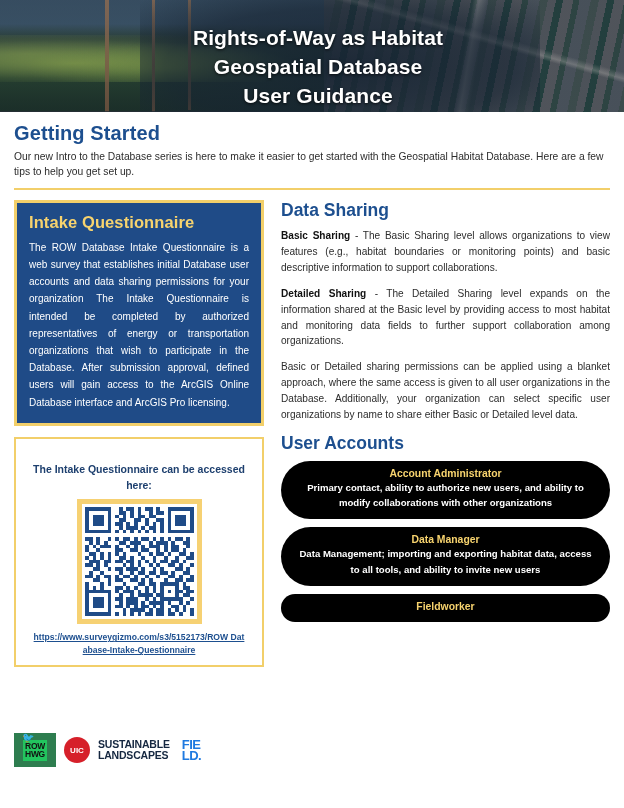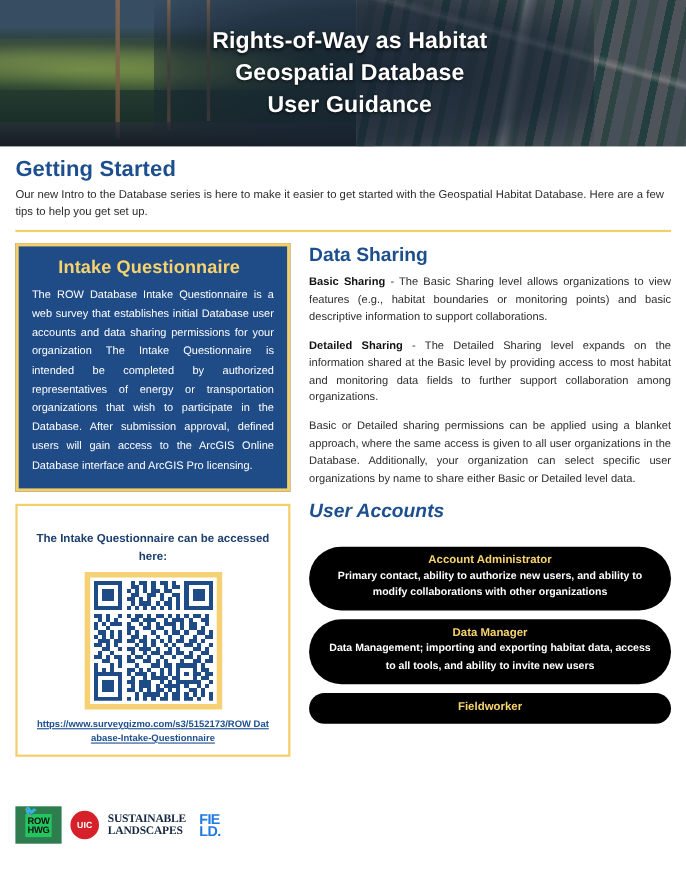--- a/index.html
+++ b/index.html
@@ -16,21 +16,21 @@
     position: relative;
     width: 624px;
     height: 808px;
     background: #ffffff;
   }
 
   
   .hero {
     position: relative;
     width: 624px;
-    height: 133px;
+    height: 112px;
     overflow: hidden;
     background: #1b2b3a;
   }
   .hero-left-photo {
     position: absolute;
     left: 0; top: 0;
     width: 340px; height: 133px;
     background:
       linear-gradient(to bottom, rgba(24,38,55,0.55) 0%, rgba(18,30,45,0.55) 100%),
       linear-gradient(to bottom,
@@ -151,21 +151,20 @@
     background: #1f4b87;
     border: 3px solid #f2cf6a;
     padding: 10px 12px 12px 12px;
   }
   .intake-title {
     color: #f7d36e;
     font-size: 16.5px;
     font-weight: bold;
     margin-bottom: 7px;
     letter-spacing: .1px;
-    margin-left: 24px;
   }
   .intake-body {
     color: #ffffff;
     font-size: 10px;
     line-height: 1.72;
     text-align: justify;
   }
 
   
   .qr-box {
@@ -211,21 +210,21 @@
   }
   .rt-para {
     color: #2c2c2c;
     font-size: 10.1px;
     line-height: 1.58;
     text-align: justify;
     margin-bottom: 10px;
   }
   .rt-para b { font-weight: bold; color: #111; }
 
-  .accounts-head { margin-top: 4px; margin-bottom: 22px; font-style: italic; }
+  .accounts-head { margin-top: 4px; margin-bottom: 7px; }
 
   .pill {
     background: #000000;
     border-radius: 40px;
     padding: 7px 18px 9px 18px;
     text-align: center;
     margin-bottom: 8px;
   }
   .pill-title {
     color: #f7d36e;
@@ -279,21 +278,20 @@
     font-size: 8px;
     font-weight: bold;
     display: flex; align-items: center; justify-content: center;
   }
   .logo-sl {
     color: #152740;
     font-size: 10.5px;
     font-weight: bold;
     line-height: 1.08;
     letter-spacing: -.2px;
-    font-family: Liberation Serif, serif;
   }
   .logo-field {
     color: #1f7ae0;
     font-size: 13px;
     font-weight: bold;
     line-height: .88;
     letter-spacing: -.5px;
     margin-left: 4px;
   }
 

